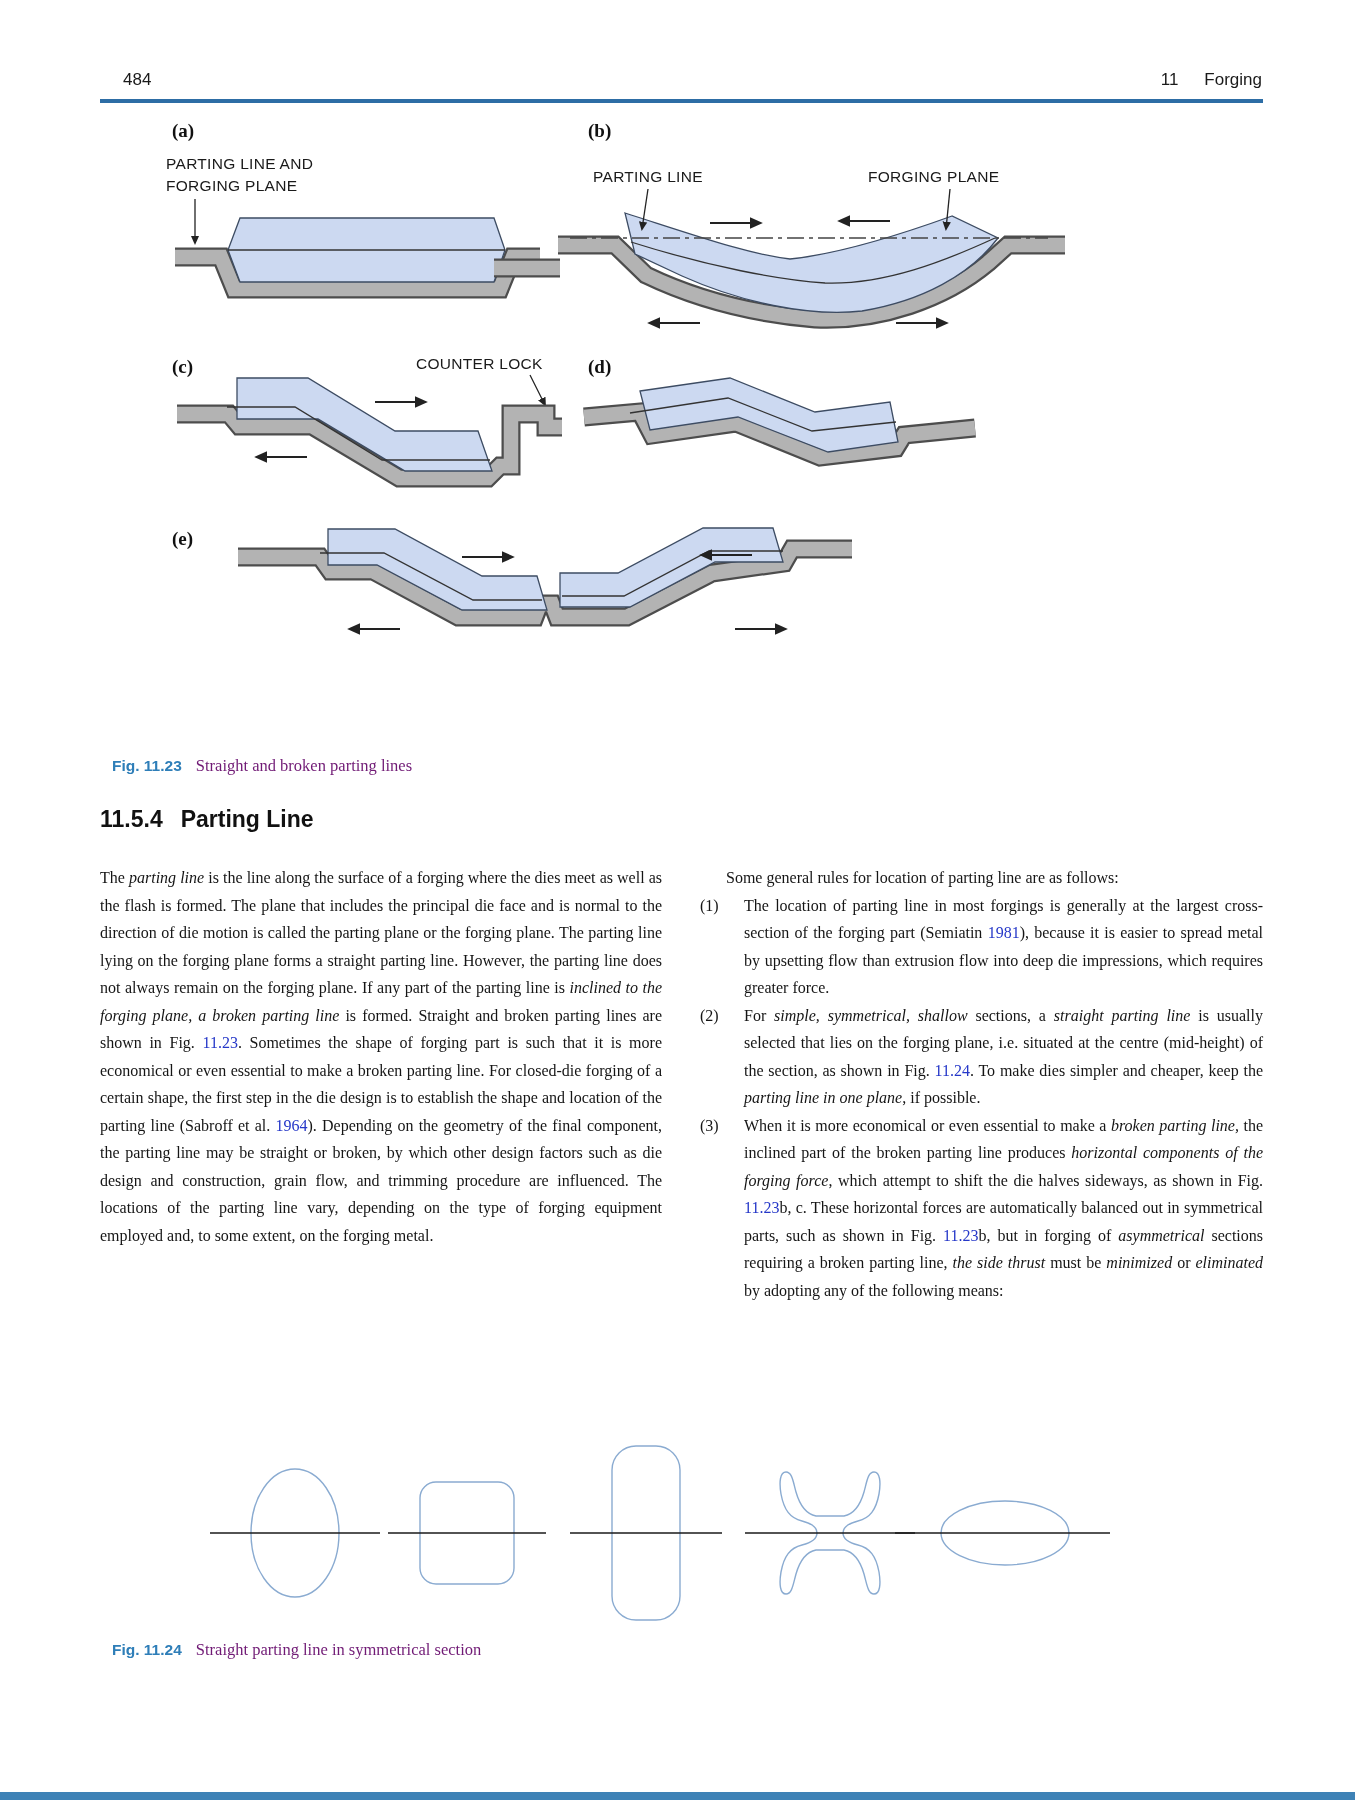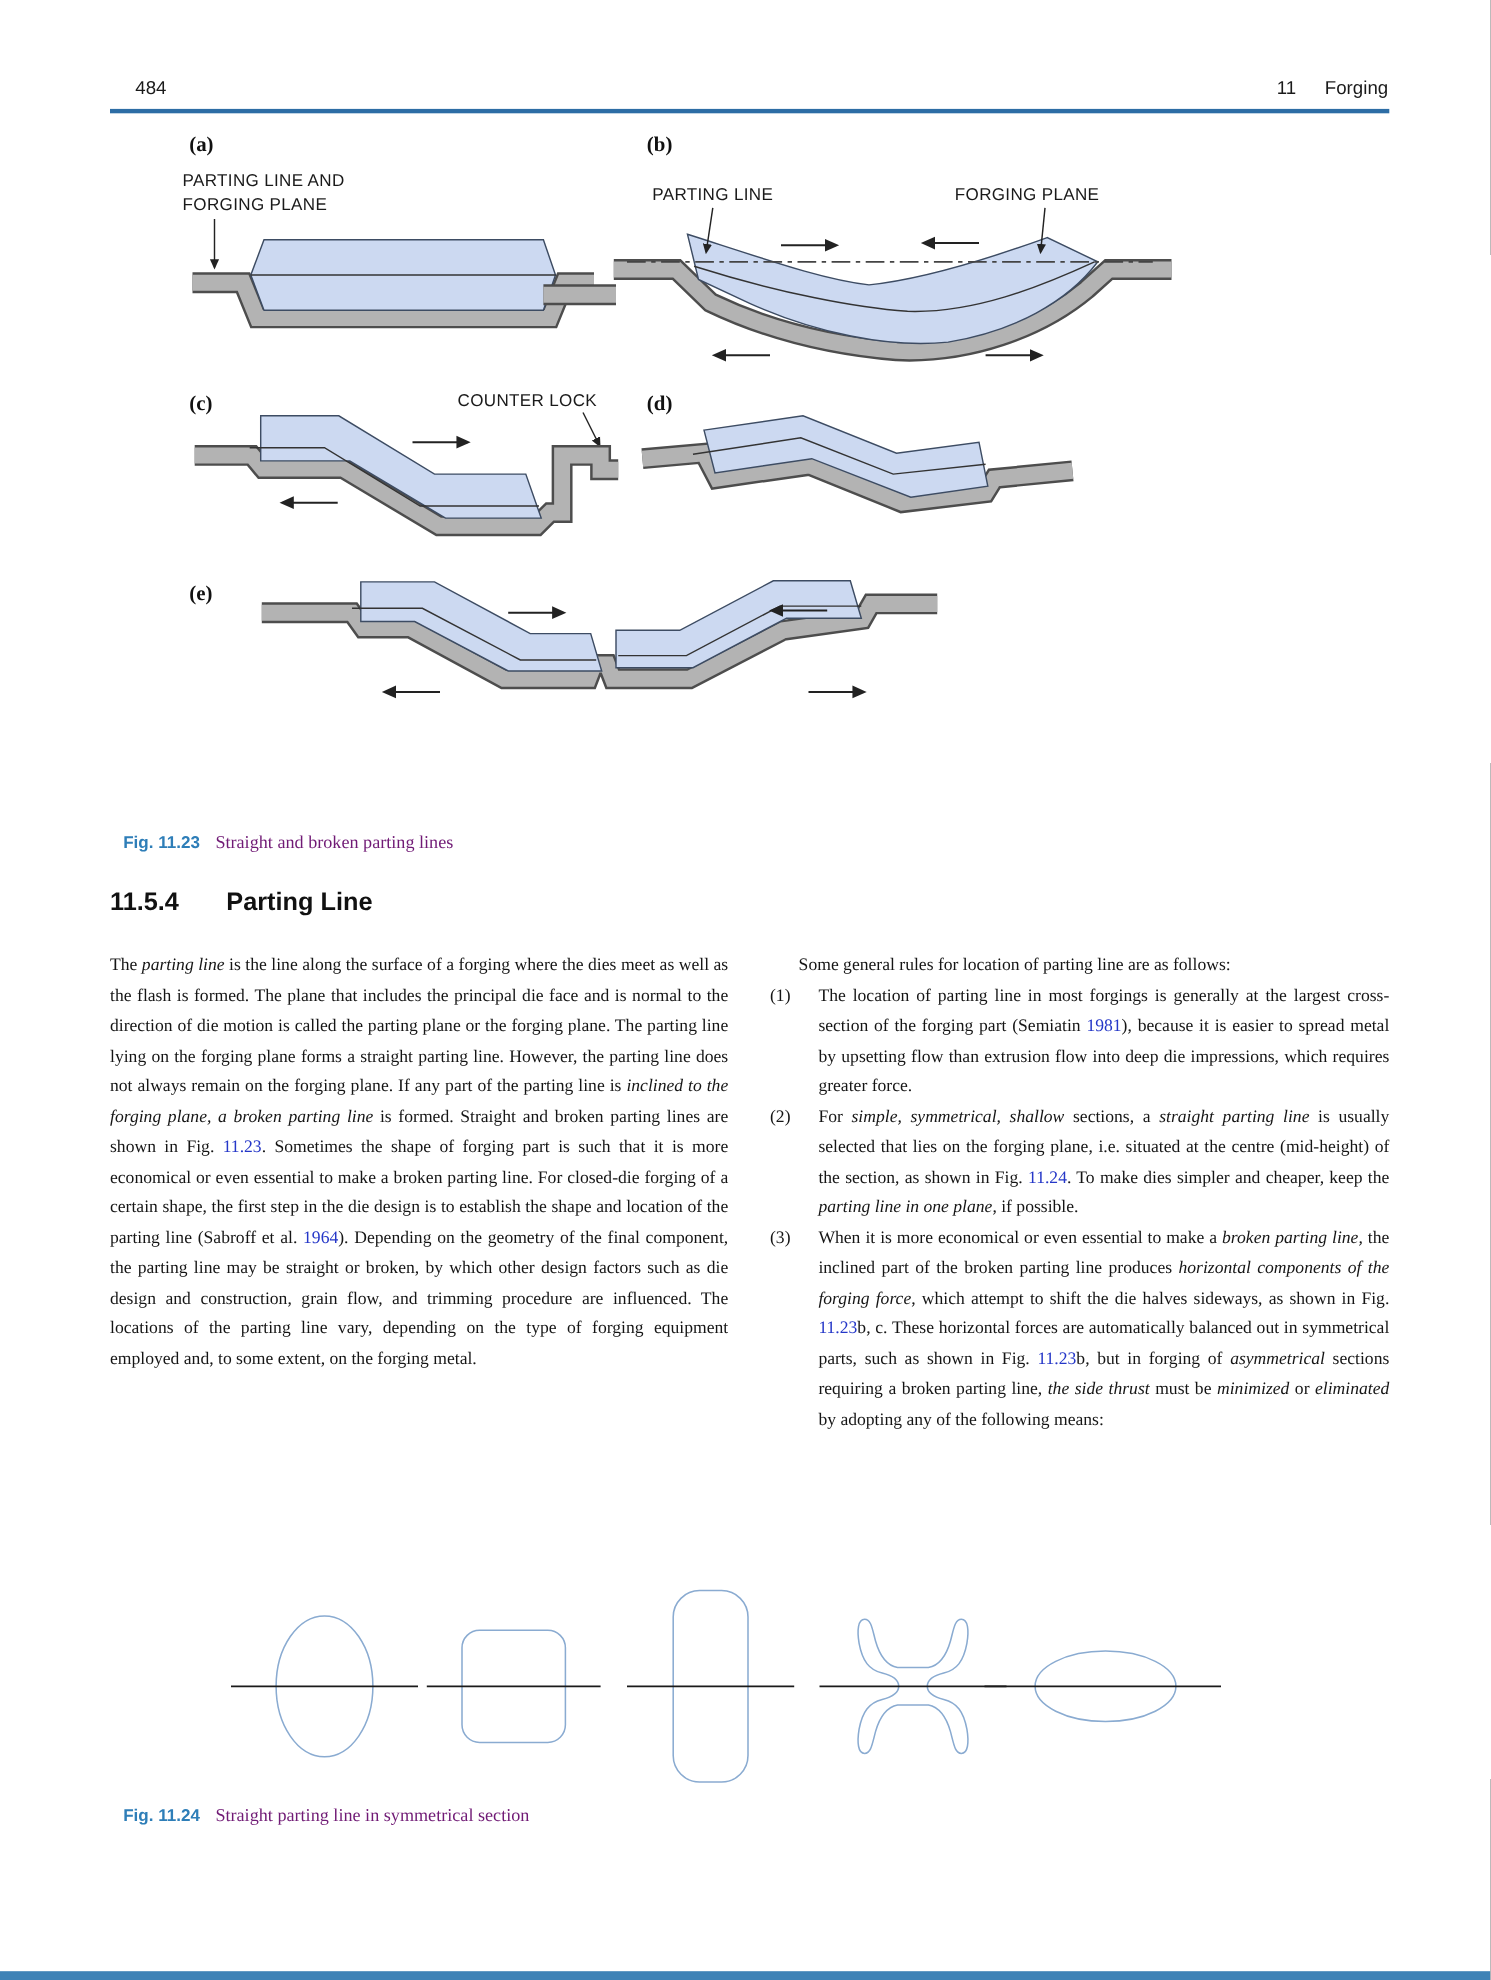--- a/index.html
+++ b/index.html
@@ -23,21 +23,21 @@
   .pointer{stroke:#222;stroke-width:1.3;fill:none;}
   .dashdot{stroke:#444;stroke-width:1.5;stroke-dasharray:17 5 4 5;fill:none;}
   .xsec{fill:none;stroke:#8aabd1;stroke-width:1.4;}
   .xline{stroke:#1a1a1a;stroke-width:1.5;}
   
   .caption{position:absolute;left:100px;width:1160px;}
   .cap23{top:756px;} .cap24{top:1640px;}
   .cap-label{font:bold 15.5px "Liberation Sans",sans-serif;color:#2e7eb8;margin-right:14px;margin-left:12px;}
   .cap-text{font:16.5px "Liberation Serif",serif;color:#701a75;}
   .sec-head{position:absolute;left:100px;top:806px;font:bold 23px "Liberation Sans",sans-serif;color:#111;}
-  .sec-head .secnum{margin-right:43px;text-align:center;}
+  .sec-head .secnum{margin-right:18px;text-align:center;}
   
   .col{position:absolute;top:864px;font-size:16px;line-height:27.5px;text-align:justify;}
   .col-left{left:100px;width:562px;}
   .col-right{left:700px;width:563px;}
   .col p{margin:0;}
   .intro{text-indent:26px;}
   .oitem{display:flex;margin:0;}
   .oitem .num{flex:0 0 44px;}
   .oitem .itext{flex:1;text-align:justify;}
   .seg-i{font-style:italic;}

